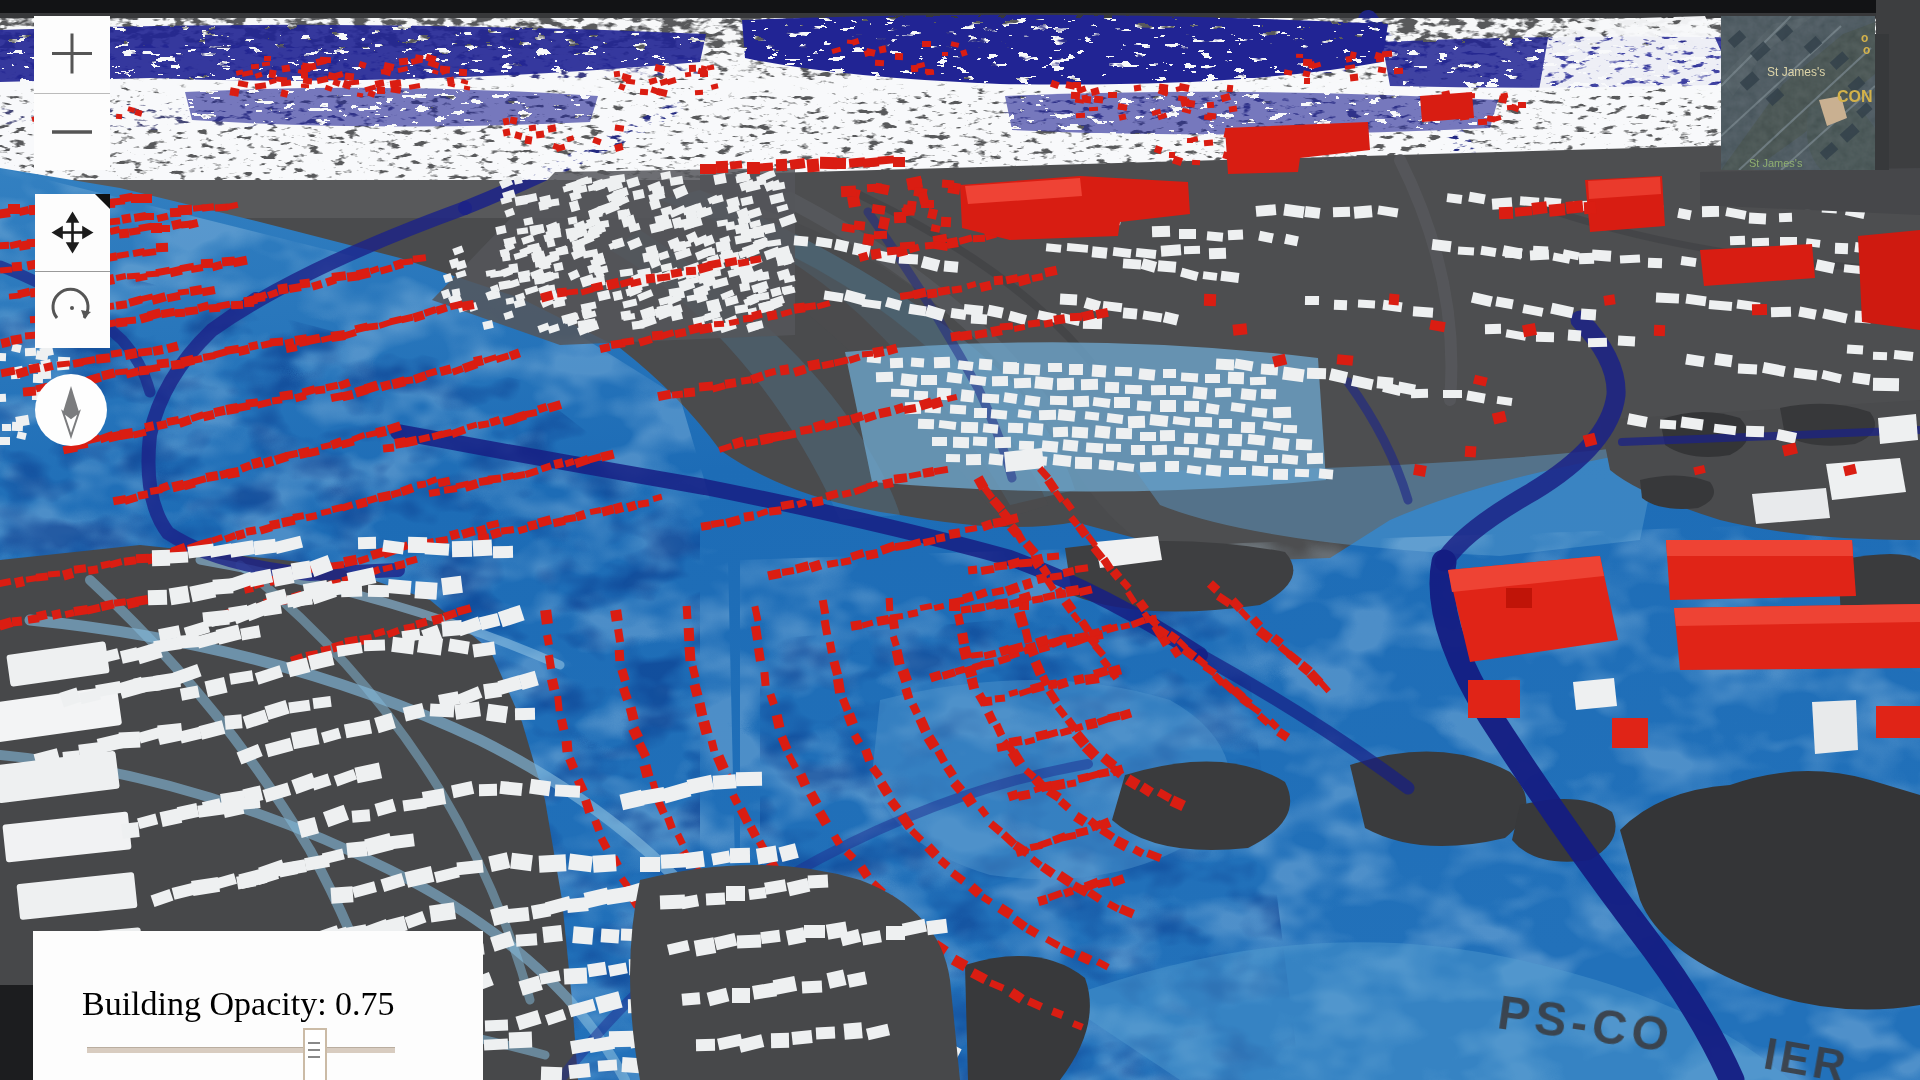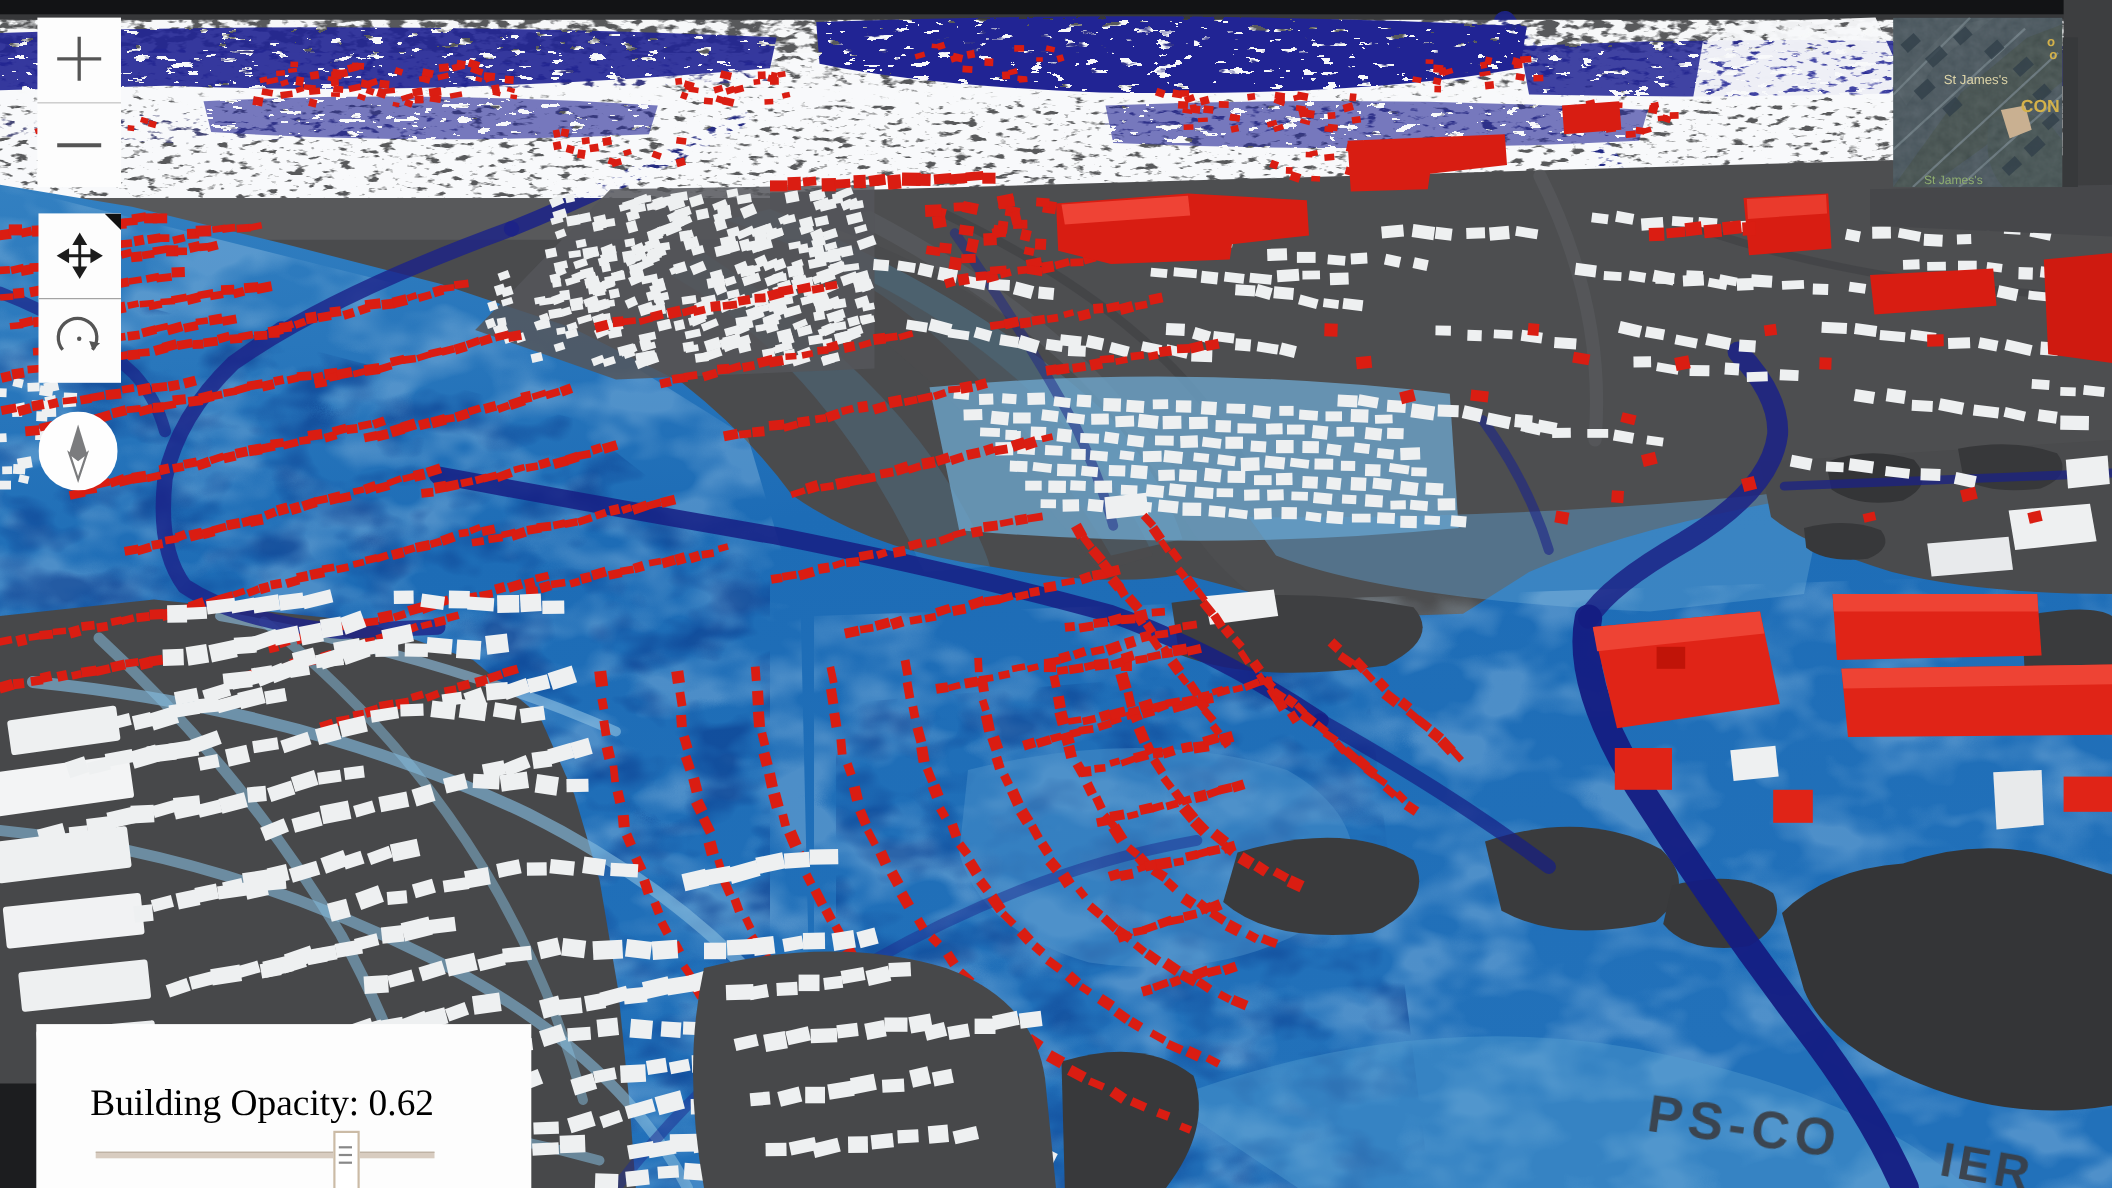--- a/index.html
+++ b/index.html
@@ -2396,18 +2396,18 @@
         </g>
         <path d="M98 84 L120 80 L126 102 L106 110 Z" fill="#c9b091"></path>
         <text x="46" y="60" font-size="12" fill="#ded5a8" font-family="Liberation Sans,sans-serif">St James's</text>
         <text x="116" y="86" font-size="16" fill="#d4b24a" font-family="Liberation Sans,sans-serif" font-weight="bold">CON</text>
         <text x="28" y="151" font-size="11" fill="#8fae70" font-family="Liberation Sans,sans-serif">St James's</text>
         <text x="140" y="26" font-size="12" fill="#d4b24a" font-weight="bold">o</text>
         <text x="142" y="38" font-size="12" fill="#d4b24a" font-weight="bold">o</text>
       </svg></div>
     <div style="position:absolute;left:1875px;top:34px;width:14px;height:136px;background:#37393b"></div>
     <div style="position:absolute;left:33px;top:931px;width:450px;height:149px;background:#fdfdfd;"></div>
-    <div style="position:absolute;left:82px;top:985px;width:400px;font-family:'Liberation Serif',serif;font-size:34px;color:#000;">Building Opacity: 0.62</div>
+    <div style="position:absolute;left:82px;top:985px;width:400px;font-family:'Liberation Serif',serif;font-size:34px;color:#000;">Building Opacity: 0.75</div>
     <div style="position:absolute;left:87px;top:1047px;width:308px;height:5px;background:#d8ccc0;border-top:1px solid #b9ad9f"></div>
     <div style="position:absolute;left:303px;top:1028px;width:20px;height:50px;background:#fff;border:2px solid #cbbba6"></div>
     <div style="position:absolute;left:308px;top:1042px;width:12px;height:2px;background:#888"></div>
     <div style="position:absolute;left:308px;top:1049px;width:12px;height:2px;background:#888"></div>
     <div style="position:absolute;left:308px;top:1056px;width:12px;height:2px;background:#888"></div>
   </div>
 </body></html>

